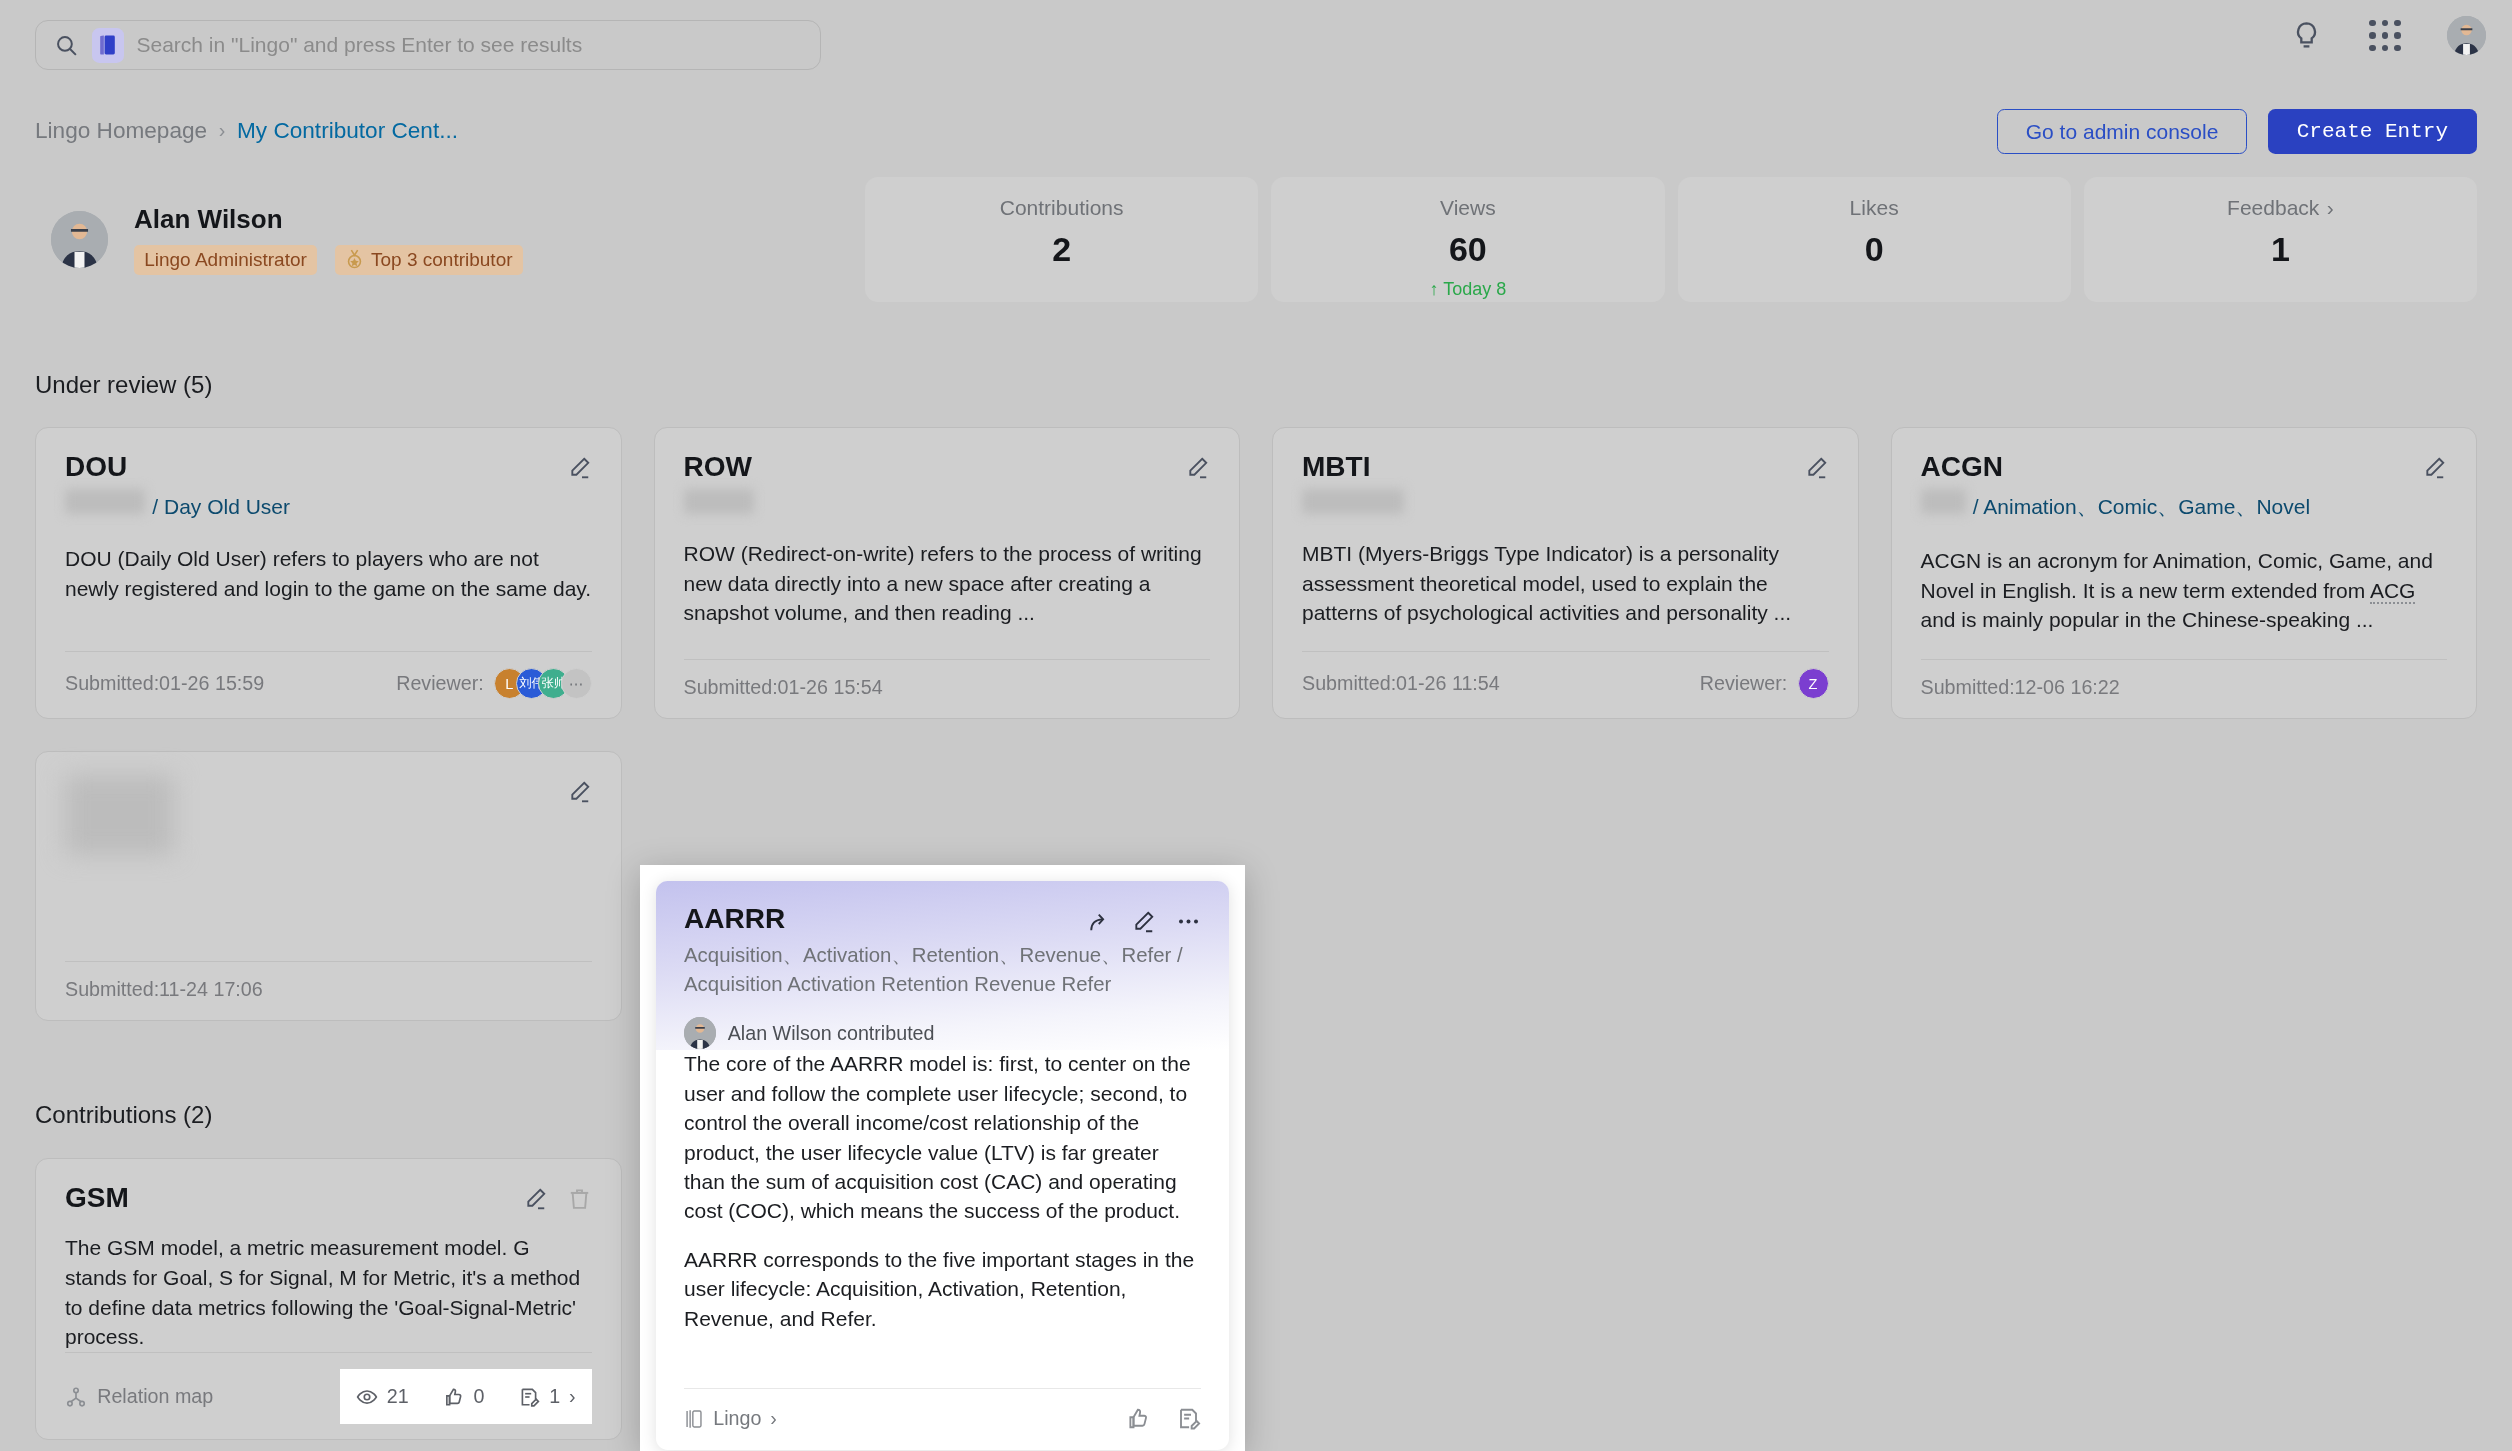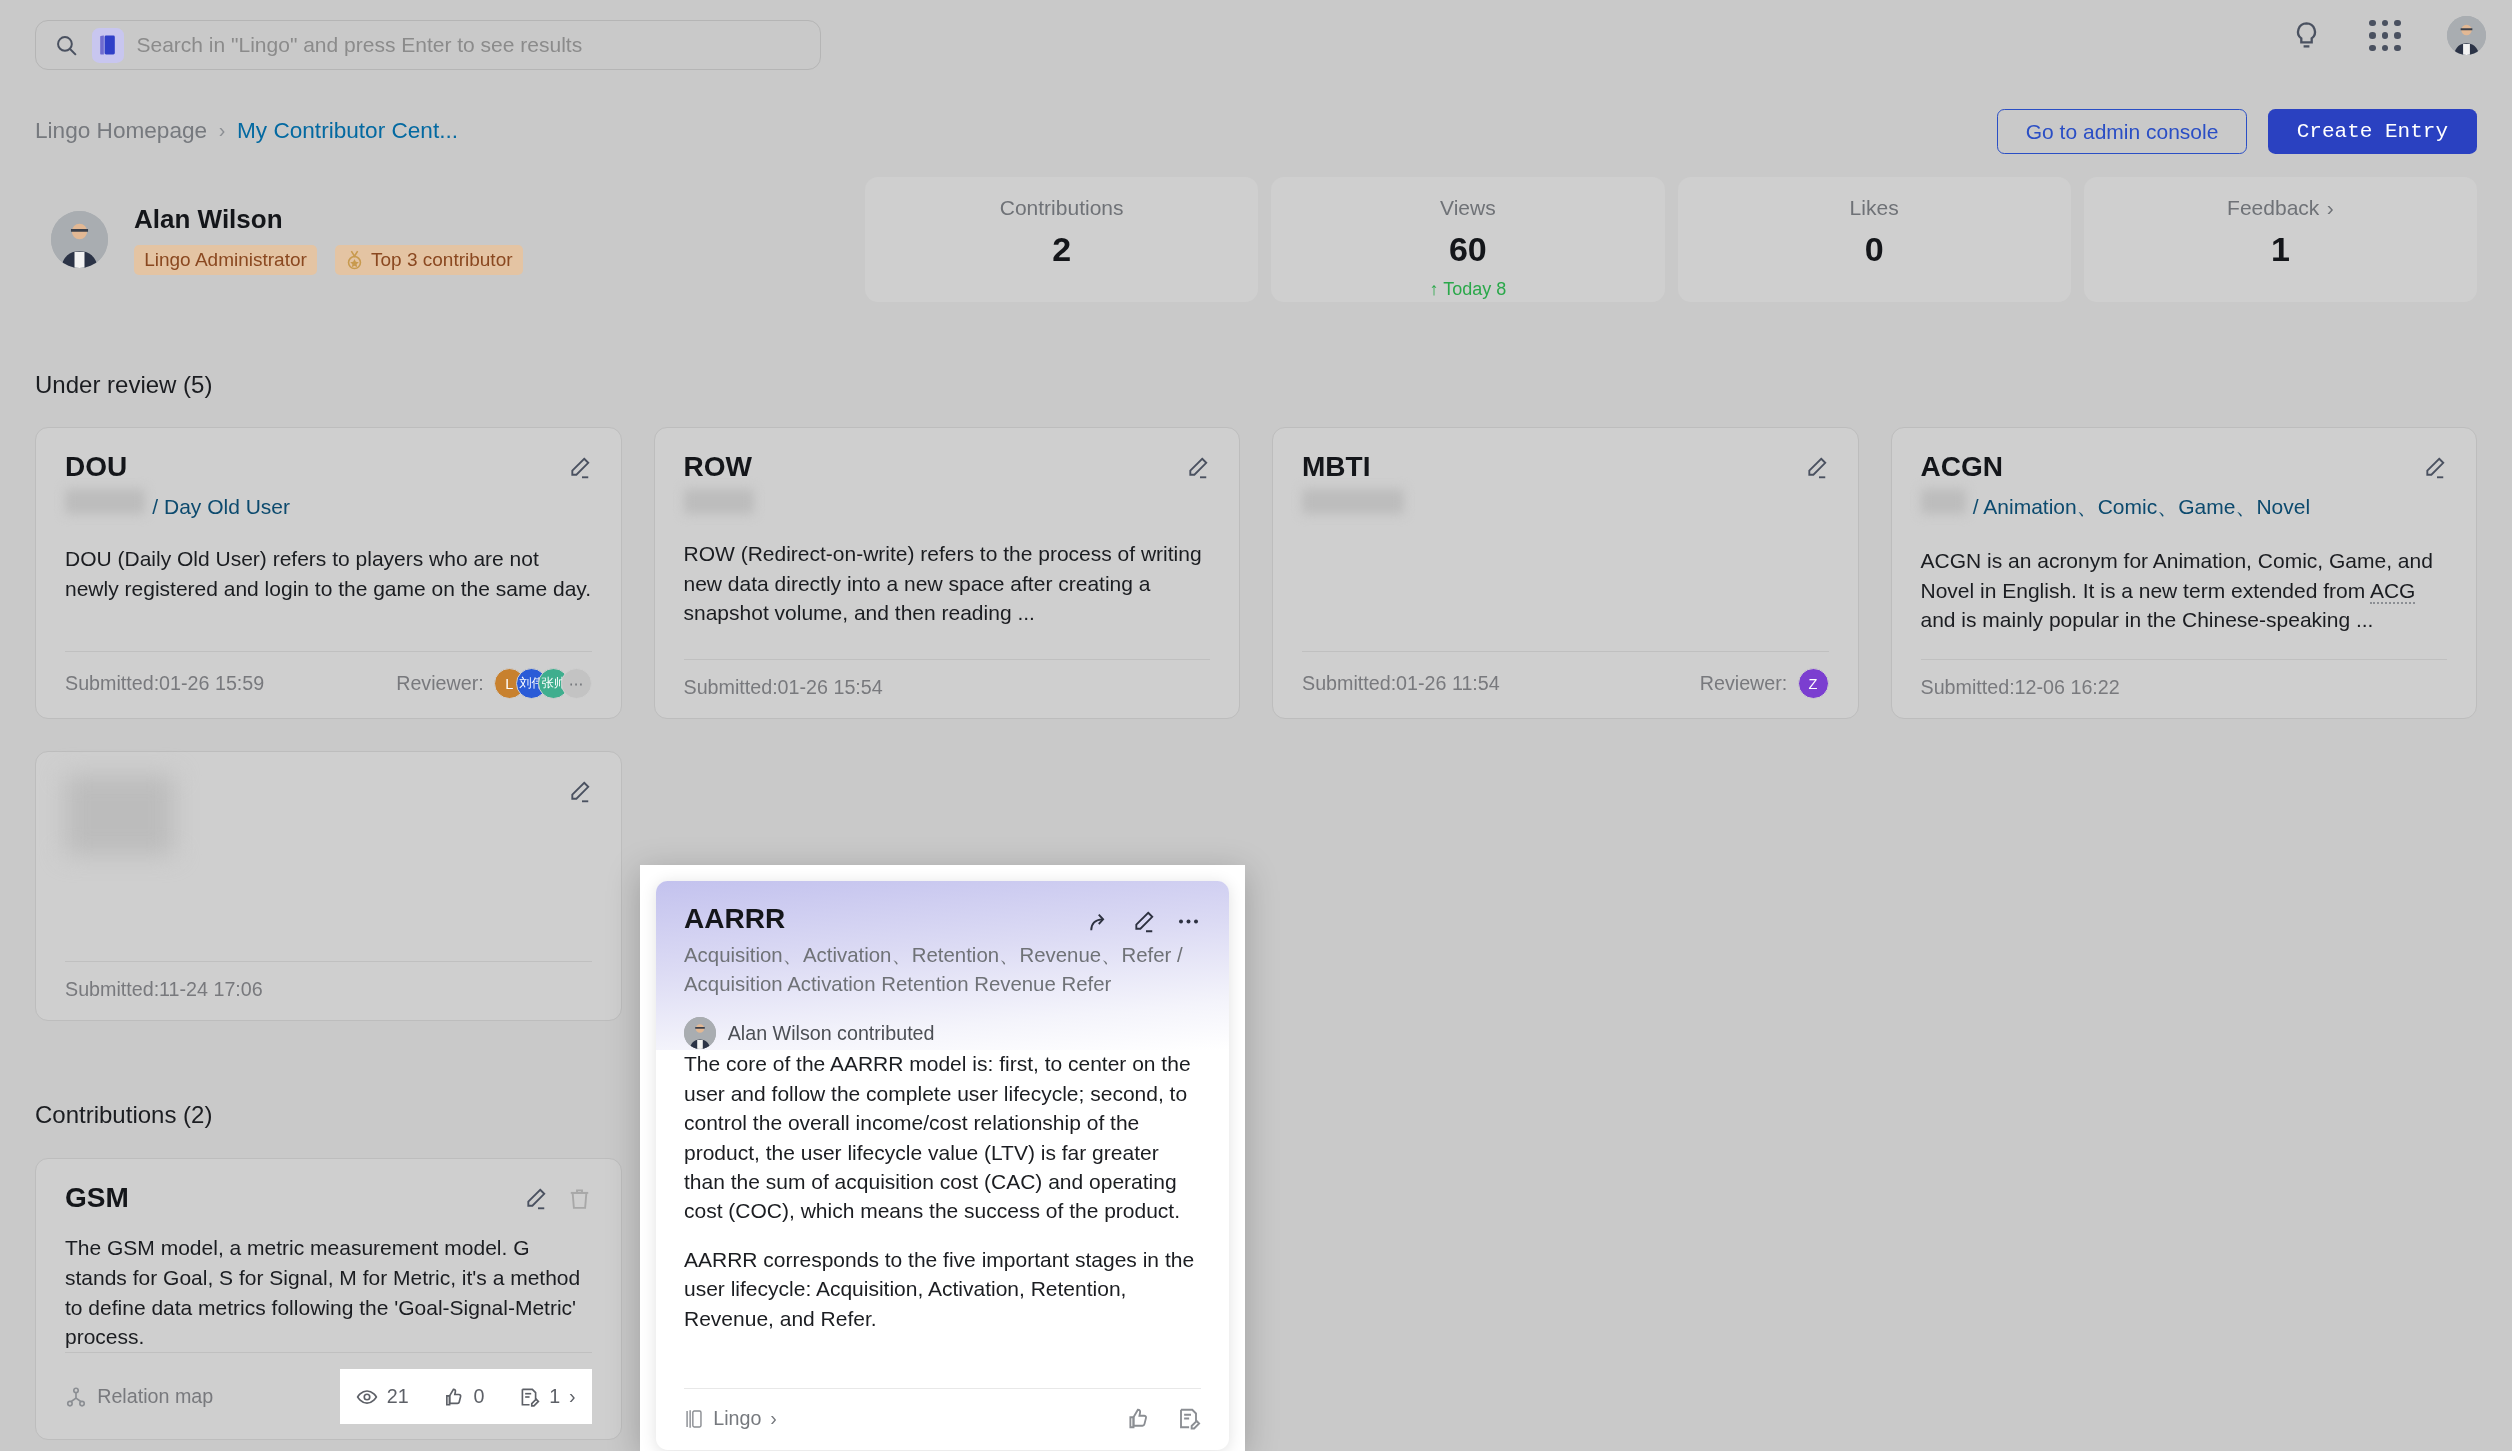--- a/index.html
+++ b/index.html
@@ -49,21 +49,21 @@
     color: #fff; background: #2a41c1; font-size: 21px; cursor: pointer;
     display: flex; align-items: center; font-family: Liberation Mono, monospace;
   }
   
   .hero { position: absolute; left: 35px; top: 177px; width: 2442px; height: 125px; display: flex; gap: 13px; }
   .profile { width: 817px; display: flex; align-items: center; gap: 26px; padding-left: 16px; }
   .pname { font-size: 26px; font-weight: bold; color: #14161a; margin-bottom: 10.2px; }
   .badges { display: flex; gap: 17.5px; }
   .badge {
     background: #e4c4a3; color: #8a4820; font-size: 19px; border-radius: 5.1px;
-    padding: 4.4px 10.2px; display: flex; align-items: center; gap: 7.3px; white-space: nowrap;
+    padding: 4.4px 10.2px; display: flex; gap: 7.3px; white-space: nowrap;
   }
   .statcard {
     flex: 1; background: #cfcfcf; border-radius: 13px;
     display: flex; flex-direction: column; align-items: center; justify-content: flex-start;
     padding-top: 19px; cursor: pointer;
   }
   .stat-label { font-size: 21px; color: #6f7277; display: flex; align-items: center; gap: 7.3px; }
   .stat-value { font-size: 34px; font-weight: bold; color: #14161a; margin-top: 10.2px; }
   .stat-delta { font-size: 18px; color: #2aa84a; margin-top: 10.2px; }
   
@@ -304,20 +304,21 @@
         <svg class="tool" viewBox="0 0 24 24" fill="none" stroke="#4a5160" stroke-width="1.8">
           <path d="M16.5 3.6l3.9 3.9L9 18.9H5.1v-3.9z"></path>
             <line x1="14.4" y1="21.4" x2="20.4" y2="21.4"></line>
         </svg>
       </div>
     </div>
     <div class="card-sub">
       <span class="blur" style="width:102px;"></span>
       <span></span>
     </div>
+    <div class="card-body">MBTI (Myers-Briggs Type Indicator) is a personality assessment theoretical model, used to explain the patterns of psychological activities and personality ...</div>
     <div class="card-divider"></div>
     <div class="card-foot">
       <span class="submitted">Submitted:01-26 11:54</span>
       <span class="reviewers">
         <span>Reviewer:</span>
         <span class="avstack">
           <span class="av" style="background:#7b3ed0;">Z</span>
         </span>
       </span>
     </div>

